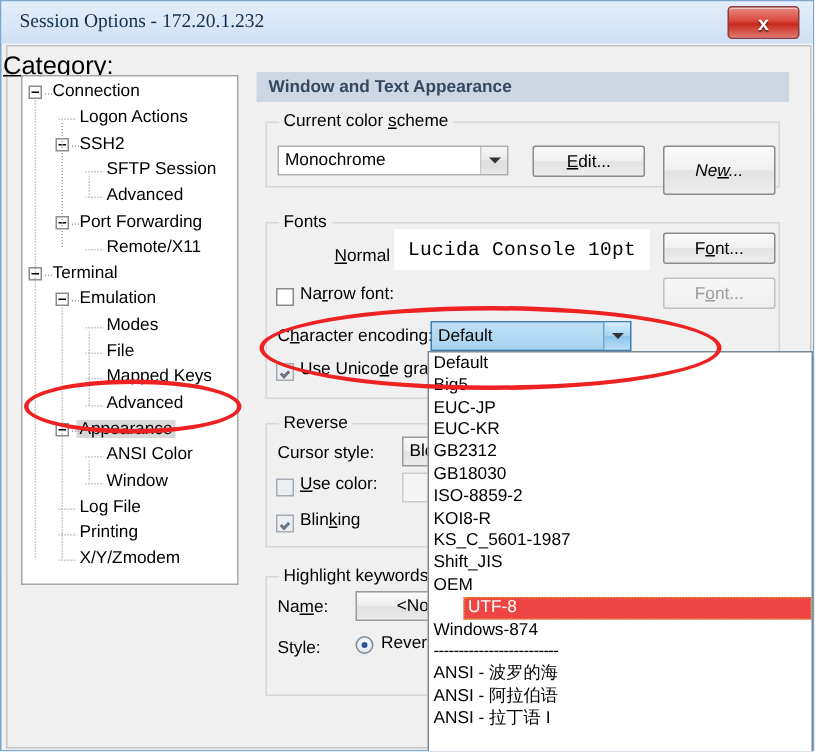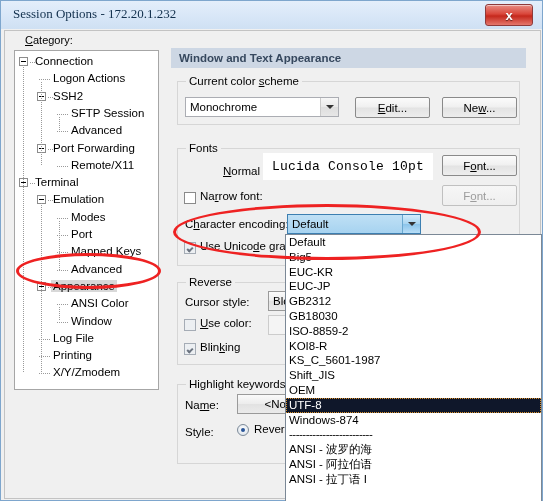--- a/index.html
+++ b/index.html
@@ -51,22 +51,22 @@
 
   
   .client {
     position:absolute; left:3px; top:29px; width:537px; height:469px;
     background:#f0f0f0;
     border:1px solid #c3c3c3;
     box-sizing:border-box;
   }
 
   .cat-label {
-    position:absolute; left:24px; top:33px;
-    font-size:11px; color:#000;
+    position:absolute; left:1px; top:33px;
+    font-size:17px; color:#000;
   }
   .cat-label u { text-decoration: underline; }
 
   
   .tree {
     position:absolute; left:13px; top:49px; width:145px; height:340px;
     background:#fff; border:1px solid #a6a6a6;
     box-sizing:border-box;
     overflow:hidden;
   }
@@ -207,22 +207,22 @@
     background:#fff; border:1px solid #7b8896;
     box-sizing:border-box; overflow:hidden;
     z-index:40;
   }
   .dd-item {
     height:14.8px; line-height:14.8px;
     font-size:11.5px; padding-left:3px;
     white-space:nowrap; color:#000; cursor:pointer;
   }
   .dd-item.sel {
-    background:#0f172a; color:#fff;
-    outline:1px dotted #d98f2a; outline-offset:-1px;
+    background:#ef4444; color:#fff;
+    outline:1px dotted #d98f2a; outline-offset:-1px;margin-left:23px;
   }
   .dd-item.sep { color:#000; letter-spacing:-0.5px; }
 
   
   .ellipse {
     position:absolute; border:3px solid #ee2222; border-radius:50%;
     box-sizing:border-box; z-index:60; pointer-events:none;
     background:transparent;
   }
 </style>
@@ -262,21 +262,21 @@
         <div class="tnode" style="top: 106.8px; left: 54px;"><span class="lbl">Remote/X11</span></div>
         <div class="hline" style="left: 42px; top: 114.8px; width: 12px;"></div>
         <div class="tnode" style="top: 124.1px; left: 18px;"><span class="lbl">Terminal</span></div>
         <div class="expander" style="left: 4px; top: 127.1px;"></div>
         <div class="hline" style="left: 15px; top: 132.1px; width: 5px;"></div>
         <div class="tnode" style="top: 141.4px; left: 36px;"><span class="lbl">Emulation</span></div>
         <div class="expander" style="left: 22px; top: 144.4px;"></div>
         <div class="hline" style="left: 33px; top: 149.4px; width: 5px;"></div>
         <div class="tnode" style="top: 158.7px; left: 54px;"><span class="lbl">Modes</span></div>
         <div class="hline" style="left: 42px; top: 166.7px; width: 12px;"></div>
-        <div class="tnode" style="top: 176px; left: 54px;"><span class="lbl">Port</span></div>
+        <div class="tnode" style="top: 176px; left: 54px;"><span class="lbl">File</span></div>
         <div class="hline" style="left: 42px; top: 184px; width: 12px;"></div>
         <div class="tnode" style="top: 193.3px; left: 54px;"><span class="lbl">Mapped Keys</span></div>
         <div class="hline" style="left: 42px; top: 201.3px; width: 12px;"></div>
         <div class="tnode" style="top: 210.6px; left: 54px;"><span class="lbl">Advanced</span></div>
         <div class="hline" style="left: 42px; top: 218.6px; width: 12px;"></div>
         <div class="tnode sel" style="top: 227.9px; left: 36px;"><span class="lbl">Appearance</span></div>
         <div class="expander" style="left: 22px; top: 230.9px;"></div>
         <div class="hline" style="left: 33px; top: 235.9px; width: 5px;"></div>
         <div class="tnode" style="top: 245.2px; left: 54px;"><span class="lbl">ANSI Color</span></div>
         <div class="hline" style="left: 42px; top: 253.2px; width: 12px;"></div>
@@ -304,21 +304,21 @@
     </div>
     <div class="combo" style="left:184px; top:96px; width:154px; height:20px;">
       <span class="ctext">Monochrome</span>
       <span class="arrowbox">
           <i class="arrow"></i>
         </span>
     </div>
     <div class="btn" style="left:354px; top:96px; width:75px; height:21px;">
         <span><u>E</u>dit...</span>
       </div>
-    <div class="btn" style="left:441px; top:96px; width:75px; height:21px;">
+    <div class="btn" style="left:441px; top:96px; width:75px; height:33px;font-style:italic;">
         <span>Ne<u>w</u>...</span>
       </div>
 
     <div class="group" style="left:176px; top:147px; width:343px; height:118px;">
       <span class="gl">Fonts</span>
     </div>
     <div class="fld-label" style="left:184px; top:164px;padding-left:38px;"><u>N</u>ormal font:</div>
     <div class="fontbox" style="left:262px; top:152px; width:168px; height:25px;">Lucida Console 10pt</div>
     <div class="btn" style="left:441px; top:154px; width:75px; height:21px;">
         <span>F<u>o</u>nt...</span>
@@ -366,22 +366,22 @@
     <div class="combo btnstyle" style="left:236px; top:393px; width:96px; height:20px;">
       <span class="ctext" style="text-align:center; right:4px;">&lt;None&gt;</span>
     </div>
     <div class="fld-label" style="left:184px; top:425px;">Style:</div>
     <div class="radio on" style="left:236px; top:423px;"></div>
     <div class="cb-label" style="left:253px; top:422px;">Reverse</div>
 
     <div class="dropdown" id="ddlist">
         <div class="dd-item">Default</div>
         <div class="dd-item">Big5</div>
+        <div class="dd-item">EUC-JP</div>
         <div class="dd-item">EUC-KR</div>
-        <div class="dd-item">EUC-JP</div>
         <div class="dd-item">GB2312</div>
         <div class="dd-item">GB18030</div>
         <div class="dd-item">ISO-8859-2</div>
         <div class="dd-item">KOI8-R</div>
         <div class="dd-item">KS_C_5601-1987</div>
         <div class="dd-item">Shift_JIS</div>
         <div class="dd-item">OEM</div>
         <div class="dd-item sel">UTF-8</div>
         <div class="dd-item">Windows-874</div>
         <div class="dd-item sep">-------------------------</div>

